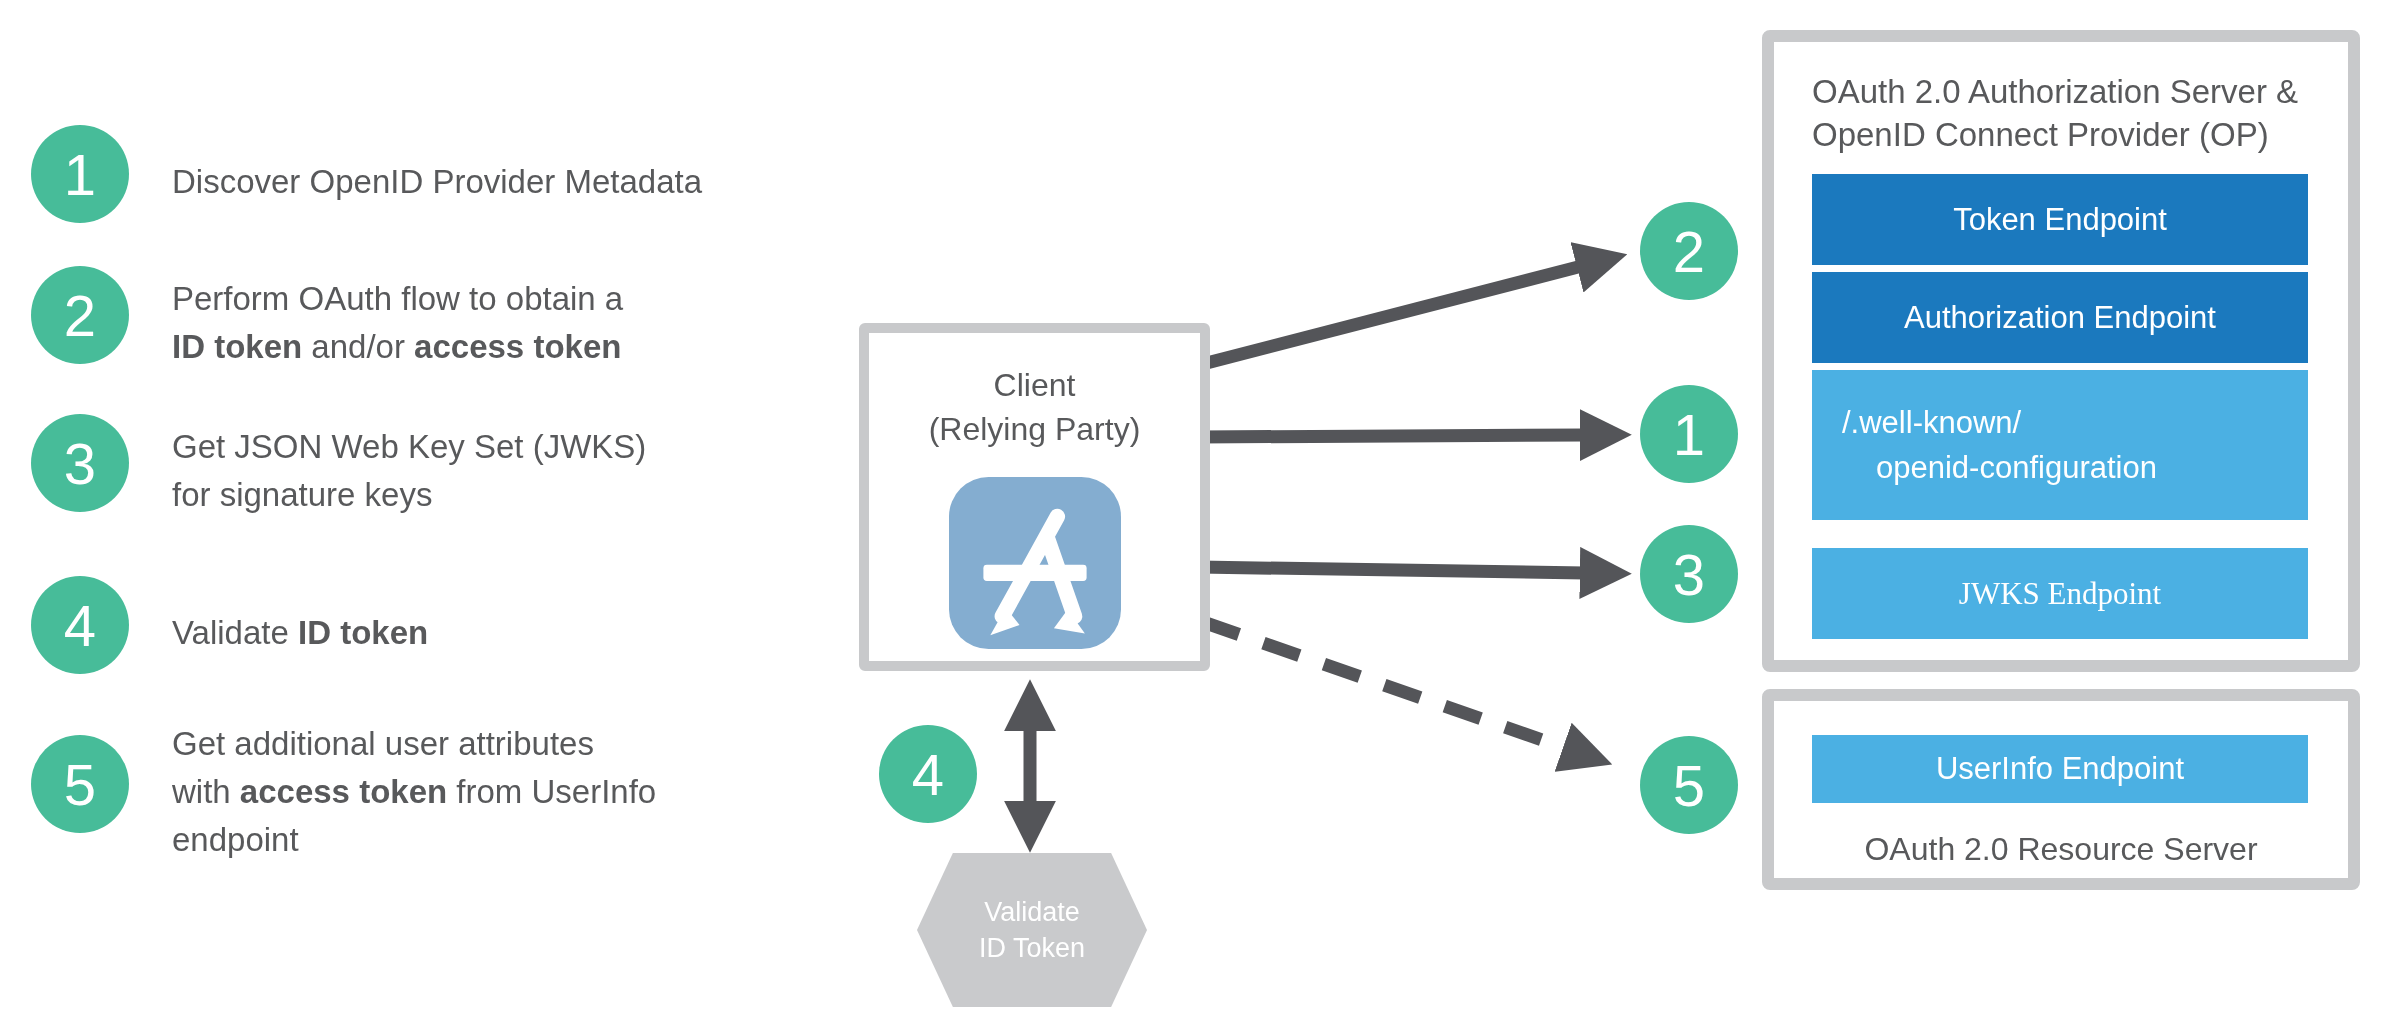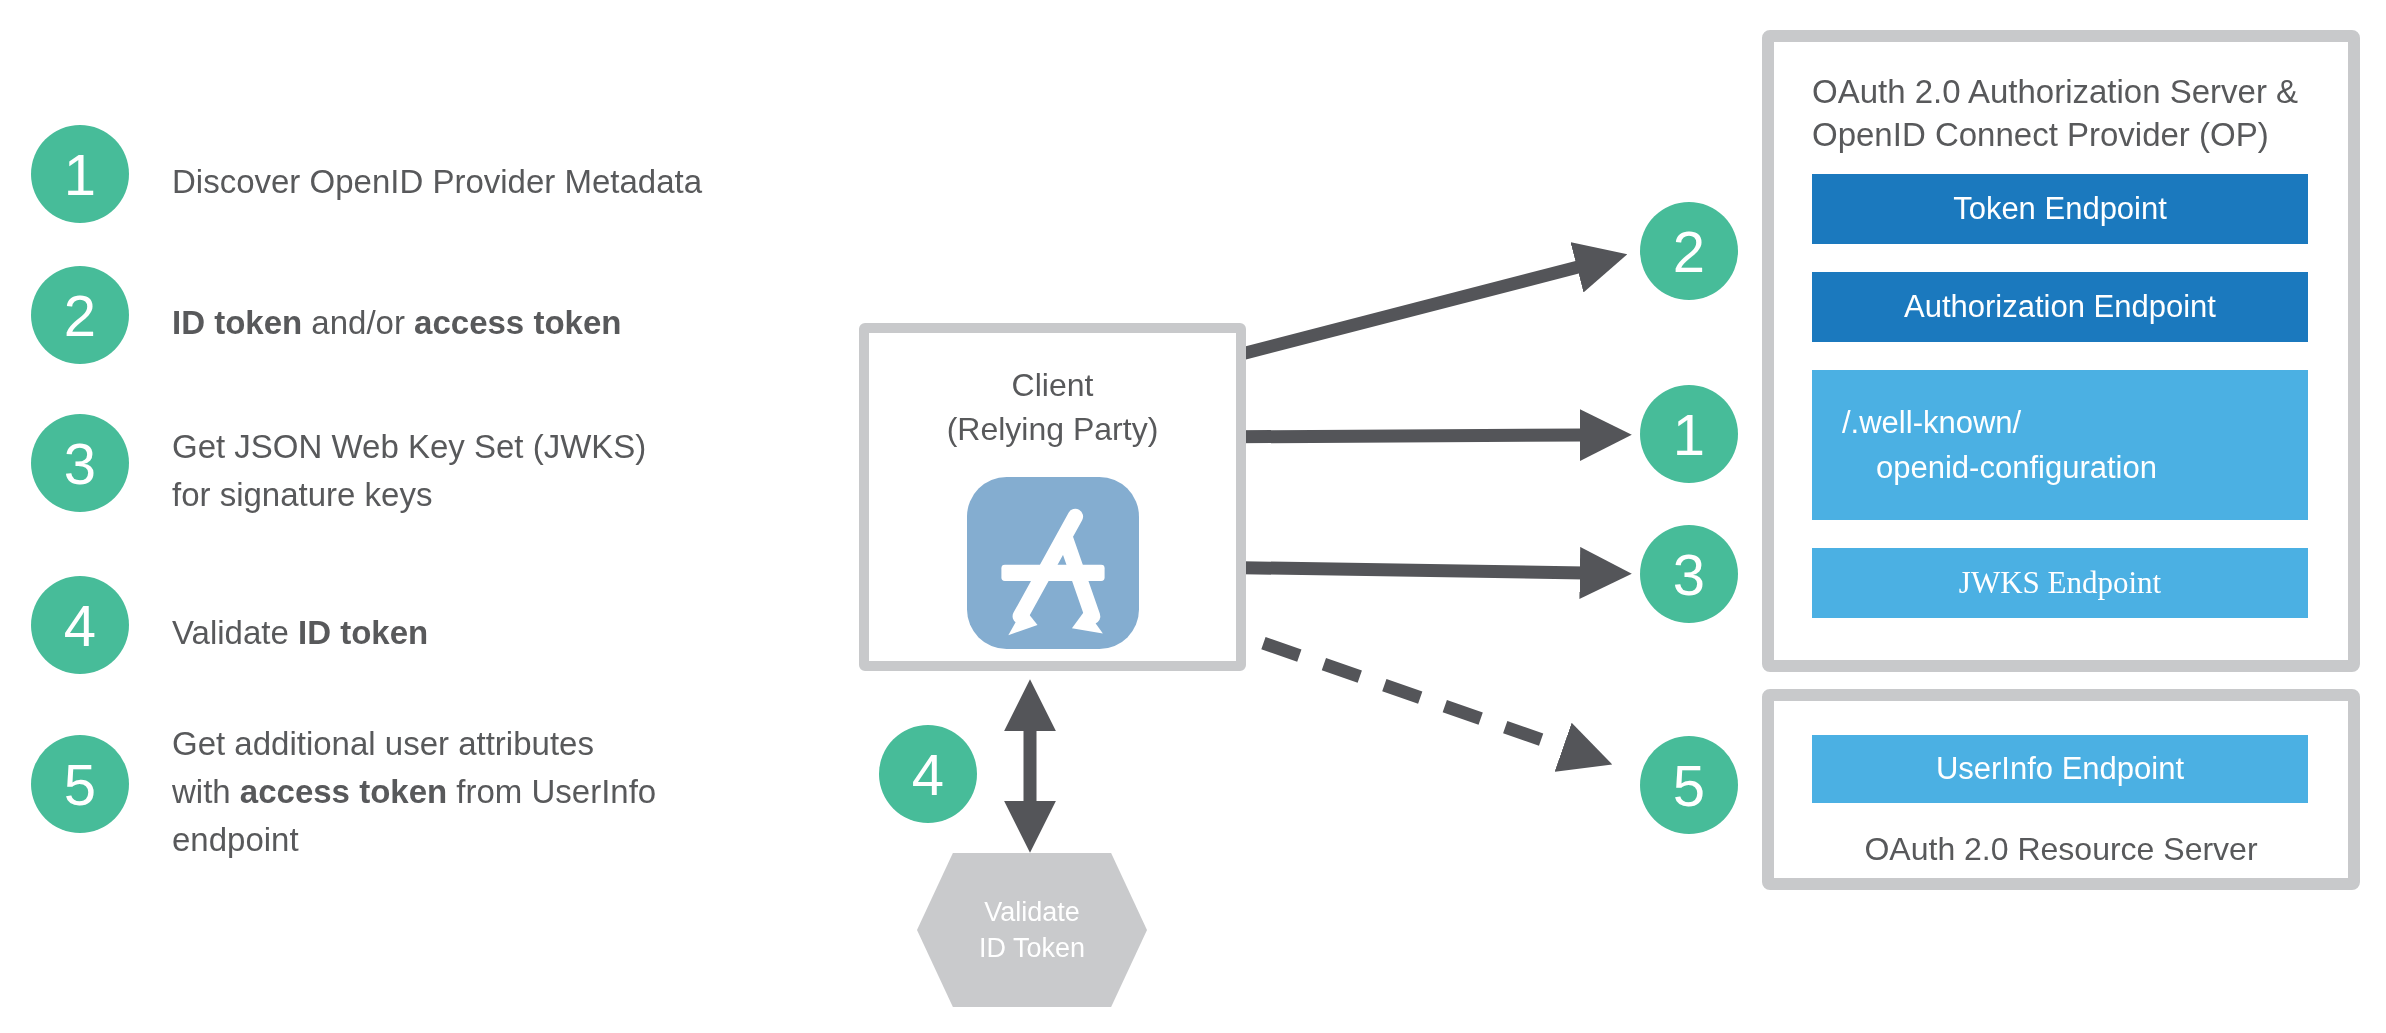--- a/index.html
+++ b/index.html
@@ -24,21 +24,21 @@
     margin-left:43px; font-size:33px; line-height:48px; color:#58595B;
     white-space:nowrap;
     margin-top:16px;
   }
   .b { font-weight:700; }
   .step1 { top:174px; } .step2 { top:315px; } .step3 { top:463px; }
   .step4 { top:625px; } .step5 { top:784px; }
 
   
   .client-box {
-    position:absolute; left:859px; top:323px; width:387px; height:348px;
+    position:absolute; left:859px; top:323px; width:351px; height:348px;
     background:#ffffff; border:10px solid #C8C9CB; border-radius:6px;
   }
   .client-title {
     margin-top:30px; text-align:center; font-size:32px; line-height:44px;
     color:#58595B;
   }
   .client-icon {
     position:absolute; left:50%; top:144px; transform:translateX(-50%);
     width:172px; height:172px;
   }
@@ -69,21 +69,21 @@
     position:absolute; background:#ffffff;
     border:12px solid #C8C9CB; border-radius:8px;
   }
   .op-box { left:1762px; top:30px; width:598px; height:642px; }
   .rs-box { left:1762px; top:689px; width:598px; height:201px; }
   .server-title {
     position:absolute; left:38px; top:28px; font-size:33px; line-height:43px;
     color:#58595B; white-space:nowrap;
   }
   .endpoint-bar {
-    position:absolute; left:38px; width:496px; height:70px;
+    position:absolute; left:38px; width:496px; height:91px;
     color:#ffffff; font-size:31px;
     display:flex; align-items:center; justify-content:center;
   }
   .bar-dark  { background:#1B79BE; }
   .bar-light { background:#4BB0E3; }
   .bar-token { top:132px; }
   .bar-auth  { top:230px; }
   .bar-wk    { top:328px; height:150px; display:block; padding:30px 0 0 30px; line-height:45px; }
   .bar-wk .wk-line2 { padding-left:34px; }
   .bar-jwks  { top:506px;font-family:Liberation Serif, serif; }
@@ -104,20 +104,21 @@
   <div class="step step1">
     <div class="step-circle">1</div>
     <div class="step-text">
       <div><span>Discover OpenID Provider Metadata</span></div>
     </div>
   </div>
 
   <div class="step step2">
     <div class="step-circle">2</div>
     <div class="step-text">
+      <div><span>Perform OAuth flow to obtain a</span></div>
       <div>
         <span class="b">ID token</span><span> and/or </span><span class="b">access token</span>
       </div>
     </div>
   </div>
 
   <div class="step step3">
     <div class="step-circle">3</div>
     <div class="step-text">
       <div><span>Get JSON Web Key Set (JWKS)</span></div>

